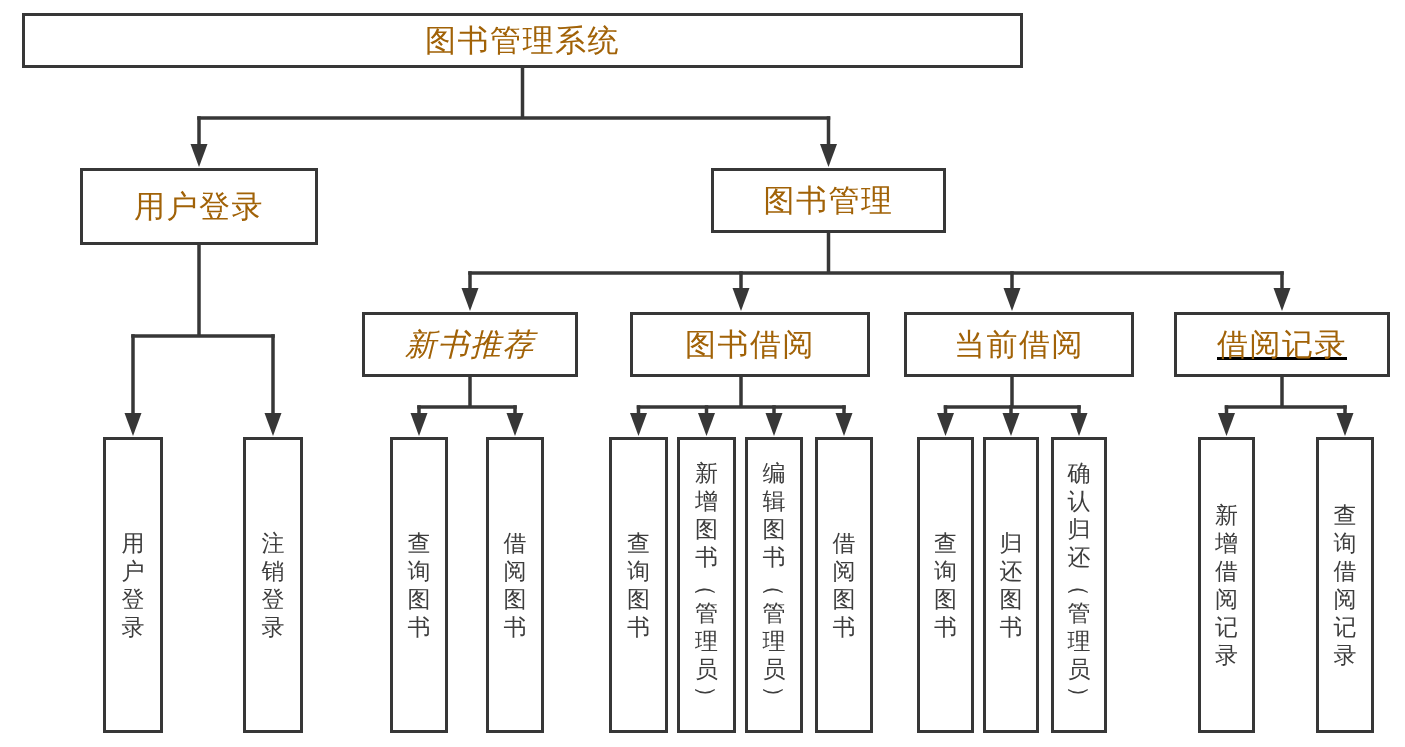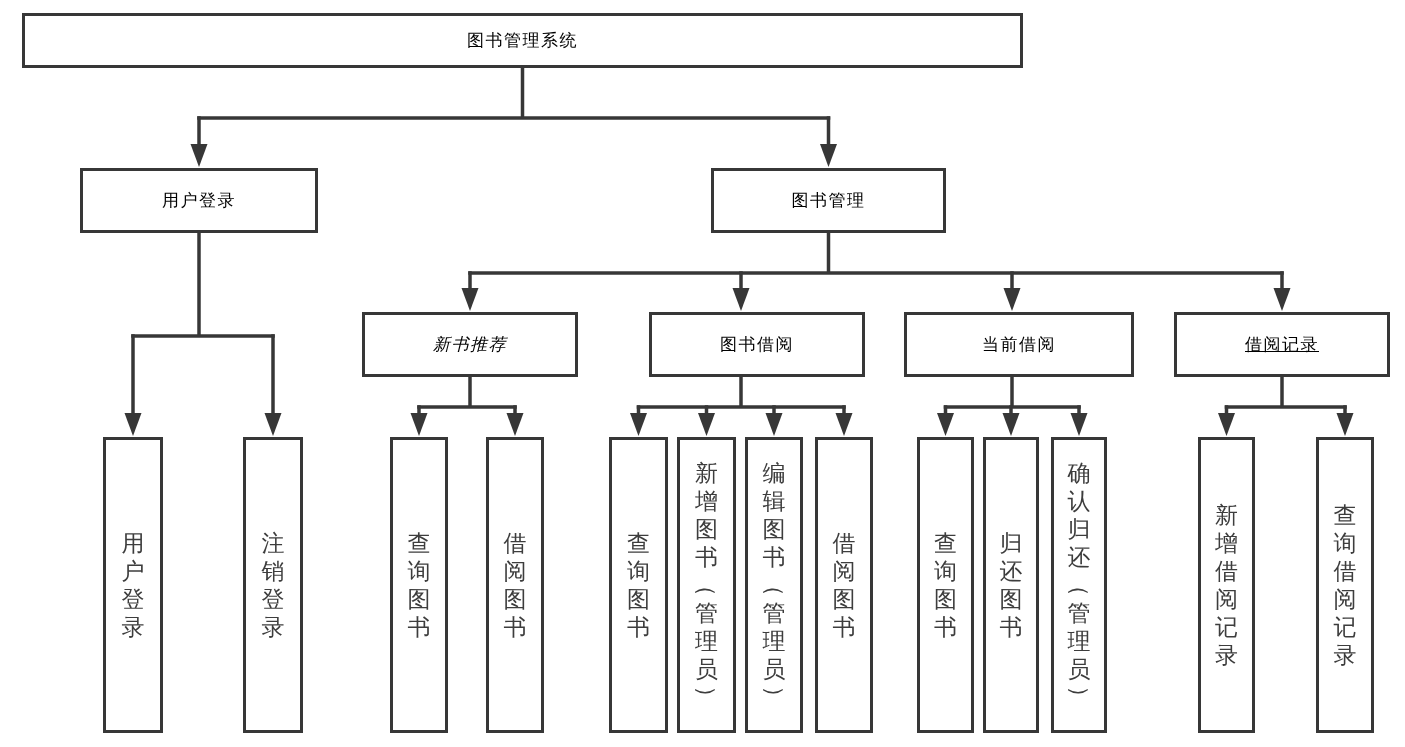--- a/index.html
+++ b/index.html
@@ -19,22 +19,22 @@
     position:absolute;
     box-sizing:border-box;
     border:3px solid #373737;
     background:#ffffff;
     display:flex;
     align-items:center;
     justify-content:center;
   }
   .node.vert{flex-direction:column;}
   .hlabel{
-    font-size:17px;
-    color:#000000;
+    font-size:31px;
+    color:#a16207;
     letter-spacing:1.5px;
     white-space:nowrap;
   }
   .ch{
     display:block;
     height:28px;
     line-height:28px;
     font-size:23px;
     color:#3d3d3d;
     text-align:center;
@@ -119,30 +119,30 @@
         <line x1="1226.5" y1="405.25" x2="1226.5" y2="419"></line>
         <polygon points="1218,413 1235,413 1226.5,436"></polygon>
         <line x1="1345" y1="405.25" x2="1345" y2="419"></line>
         <polygon points="1336.5,413 1353.5,413 1345,436"></polygon>
       </g>
     </svg>
   <div id="nodes">
       <div class="node horiz" style="left: 22px; top: 13px; width: 1001px; height: 55px;">
         <span class="hlabel">图书管理系统</span>
       </div>
-      <div class="node horiz" style="left: 80px; top: 168px; width: 238px; height: 65px;">
+      <div class="node horiz" style="left: 80px; top: 168px; width: 238px; height: 77px;">
         <span class="hlabel">用户登录</span>
       </div>
       <div class="node horiz" style="left: 711px; top: 168px; width: 235px; height: 65px;">
         <span class="hlabel">图书管理</span>
       </div>
       <div class="node horiz" style="left: 362px; top: 312px; width: 216px; height: 65px; font-style: italic;">
         <span class="hlabel">新书推荐</span>
       </div>
-      <div class="node horiz" style="left: 649px; top: 312px; width: 216px; height: 65px;">
+      <div class="node horiz" style="left: 630px; top: 312px; width: 240px; height: 65px;">
         <span class="hlabel">图书借阅</span>
       </div>
       <div class="node horiz" style="left: 904px; top: 312px; width: 230px; height: 65px;">
         <span class="hlabel">当前借阅</span>
       </div>
       <div class="node horiz" style="left: 1174px; top: 312px; width: 216px; height: 65px; text-decoration: underline;">
         <span class="hlabel">借阅记录</span>
       </div>
       <div class="node vert" style="left: 103px; top: 437px; width: 60px; height: 296px;">
         <span class="ch">用</span>

